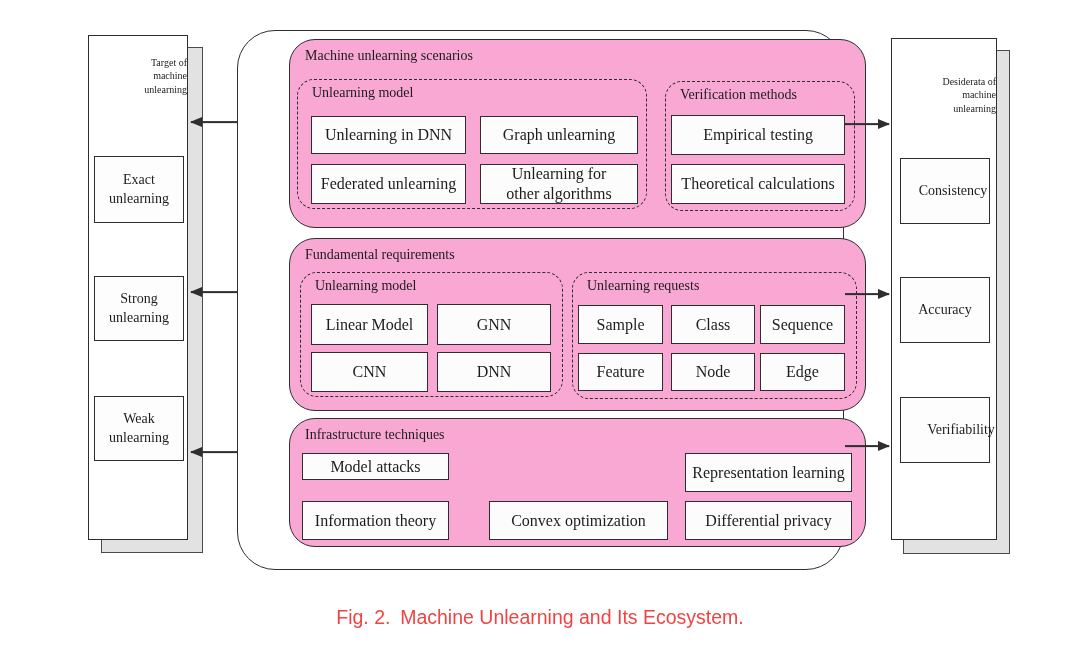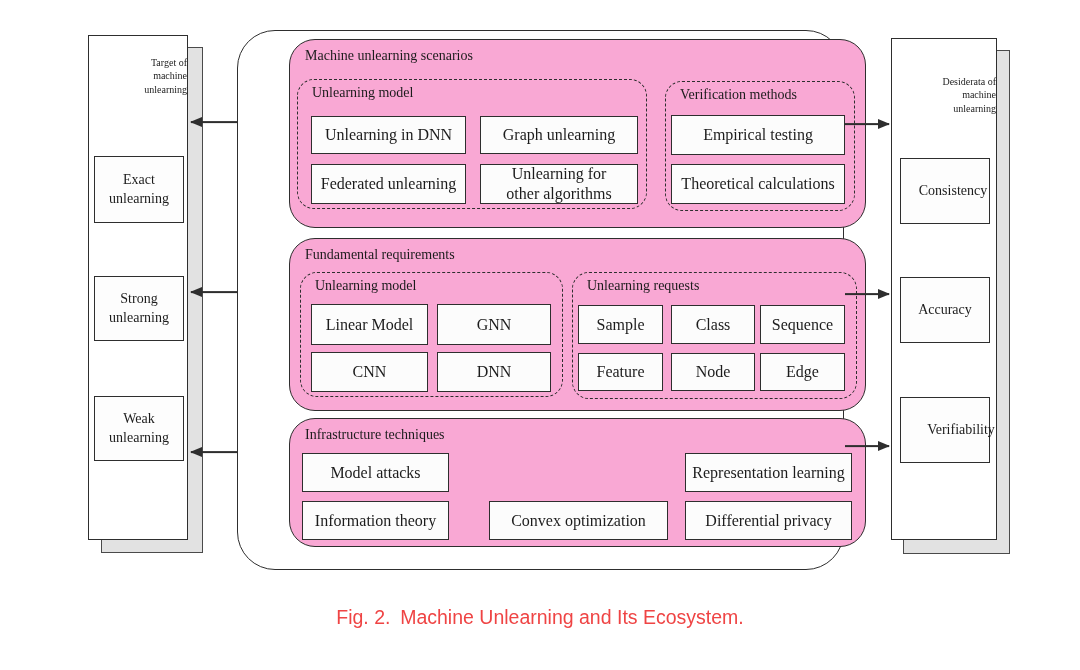--- a/index.html
+++ b/index.html
@@ -116,21 +116,21 @@
       <div class="ibox" style="left:5px; top:32px; width:85px; height:39px;">Sample</div>
       <div class="ibox" style="left:187px; top:32px; width:85px; height:39px;">Sequence</div>
       <div class="ibox" style="left:5px; top:80px; width:85px; height:38px;">Feature</div>
       <div class="ibox" style="left:98px; top:80px; width:84px; height:38px;">Node</div>
       <div class="ibox" style="left:187px; top:80px; width:85px; height:38px;">Edge</div>
     </div>
   </div>
 
   <div class="section" style="left:253px; top:418px; width:577px; height:129px;">
     <div class="section-label">Infrastructure techniques</div>
-    <div class="ibox" style="left:12px; top:34px; width:147px; height:39px;">Model attacks</div>
+    <div class="ibox" style="left:12px; top:34px; width:147px; height:27px;">Model attacks</div>
     <div class="ibox" style="left:395px; top:34px; width:167px; height:39px;">Representation learning</div>
     <div class="ibox" style="left:12px; top:82px; width:147px; height:39px;">Information theory</div>
     <div class="ibox" style="left:199px; top:82px; width:179px; height:39px;">Convex optimization</div>
     <div class="ibox" style="left:395px; top:82px; width:167px; height:39px;">Differential privacy</div>
   </div>
 
   <div class="arrow" style="left:191px; top:116px; width:46px;">
     <div class="line"></div>
     <div class="head-left"></div>
   </div>

